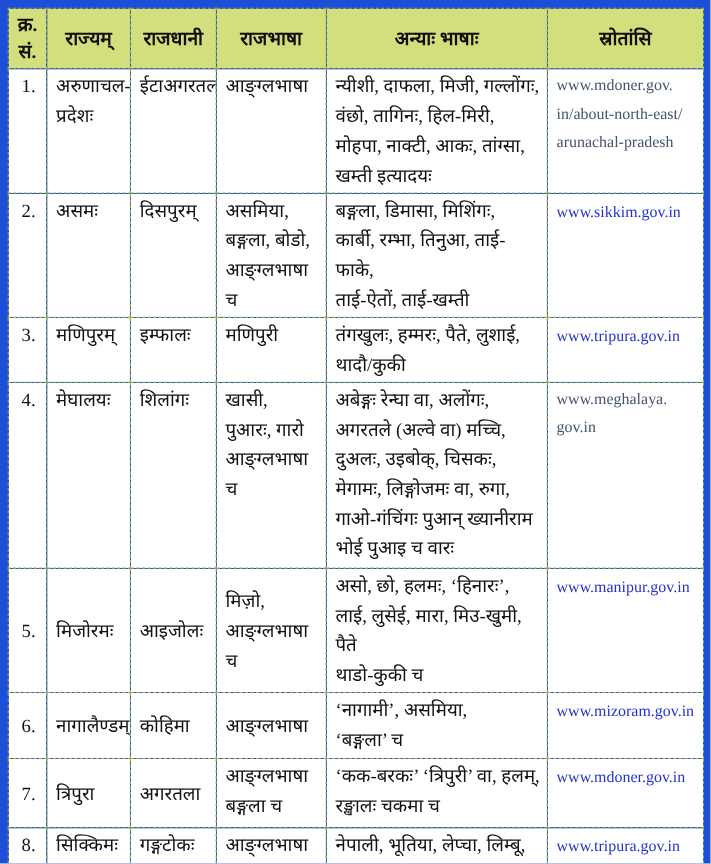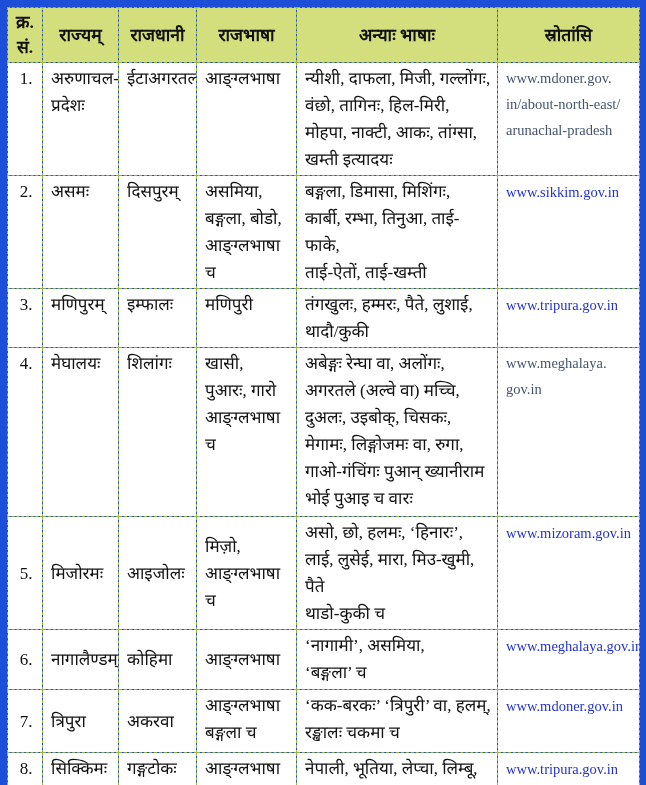--- a/index.html
+++ b/index.html
@@ -151,35 +151,35 @@
       </tr>
       <tr class="v-mid" style="height:85px">
         <td class="c-no mid">5.</td>
         <td class="mid">मिजोरमः</td>
         <td class="mid">आइजोलः</td>
         <td class="mid">मिज़ो,
 आङ्ग्लभाषा च</td>
         <td>असो, छो, हलमः, ‘हिनारः’,
 लाई, लुसेई, मारा, मिउ-खुमी, पैते
 थाडो-कुकी च</td>
-        <td><a class="link" href="#">www.mizoram.gov.in</a></td>
+        <td><a class="link" href="#">www.manipur.gov.in</a></td>
       </tr>
       <tr class="v-mid" style="height:60px">
         <td class="c-no mid">6.</td>
         <td class="mid">नागालैण्डम्</td>
         <td class="mid">कोहिमा</td>
         <td class="mid">आङ्ग्लभाषा</td>
         <td>‘नागामी’, असमिया,
 ‘बङ्गला’ च</td>
-        <td><a class="link" href="#">www.meghalaya.gov.in</a></td>
+        <td><a class="link" href="#">www.mizoram.gov.in</a></td>
       </tr>
       <tr class="v-mid" style="height:63px">
         <td class="c-no mid">7.</td>
         <td class="mid">त्रिपुरा</td>
-        <td class="mid">अकरवा</td>
+        <td class="mid">अगरतला</td>
         <td>आङ्ग्लभाषा
 बङ्गला च</td>
         <td>‘कक-बरकः’ ‘त्रिपुरी’ वा, हलम्,
 रङ्खालः चकमा च</td>
         <td><a class="link" href="#">www.mdoner.gov.in</a></td>
       </tr>
       <tr style="height:80px">
         <td class="c-no">8.</td>
         <td>सिक्किमः</td>
         <td>गङ्गटोकः</td>

